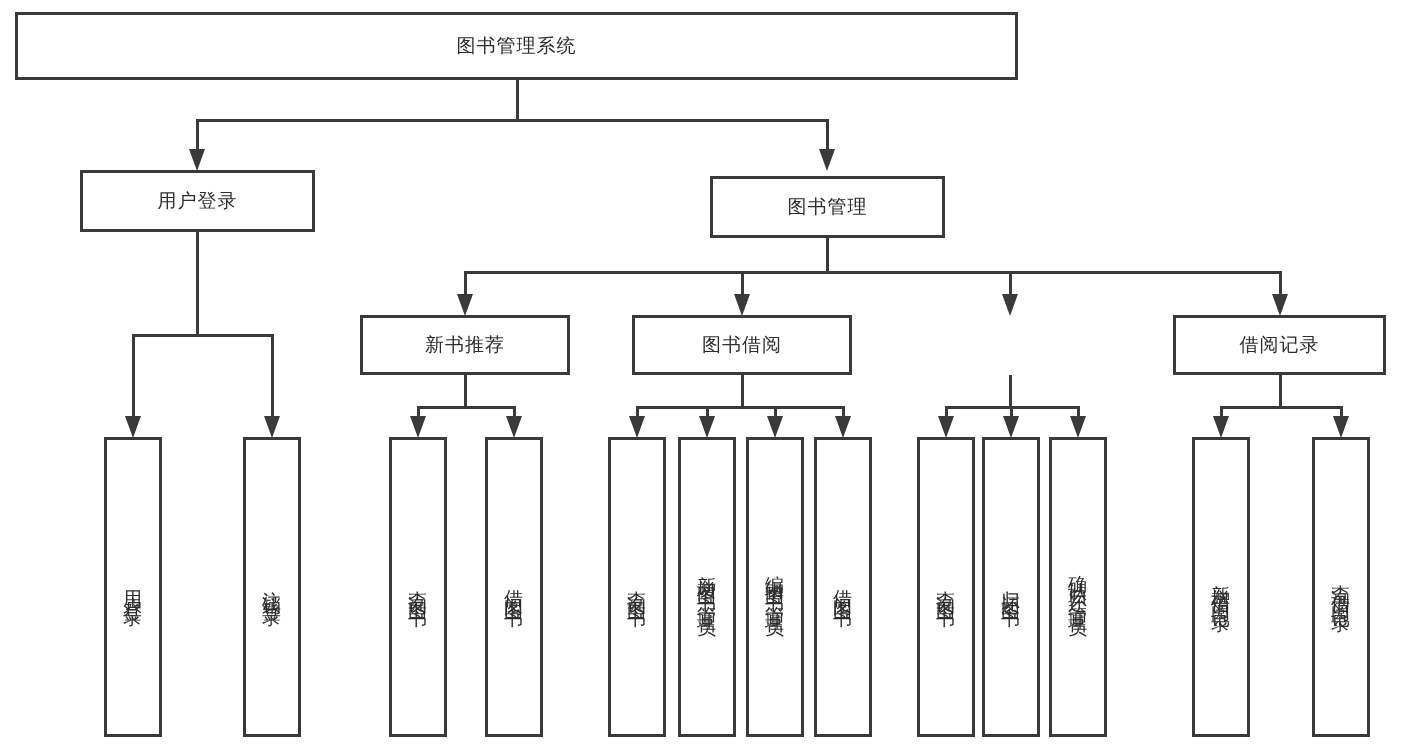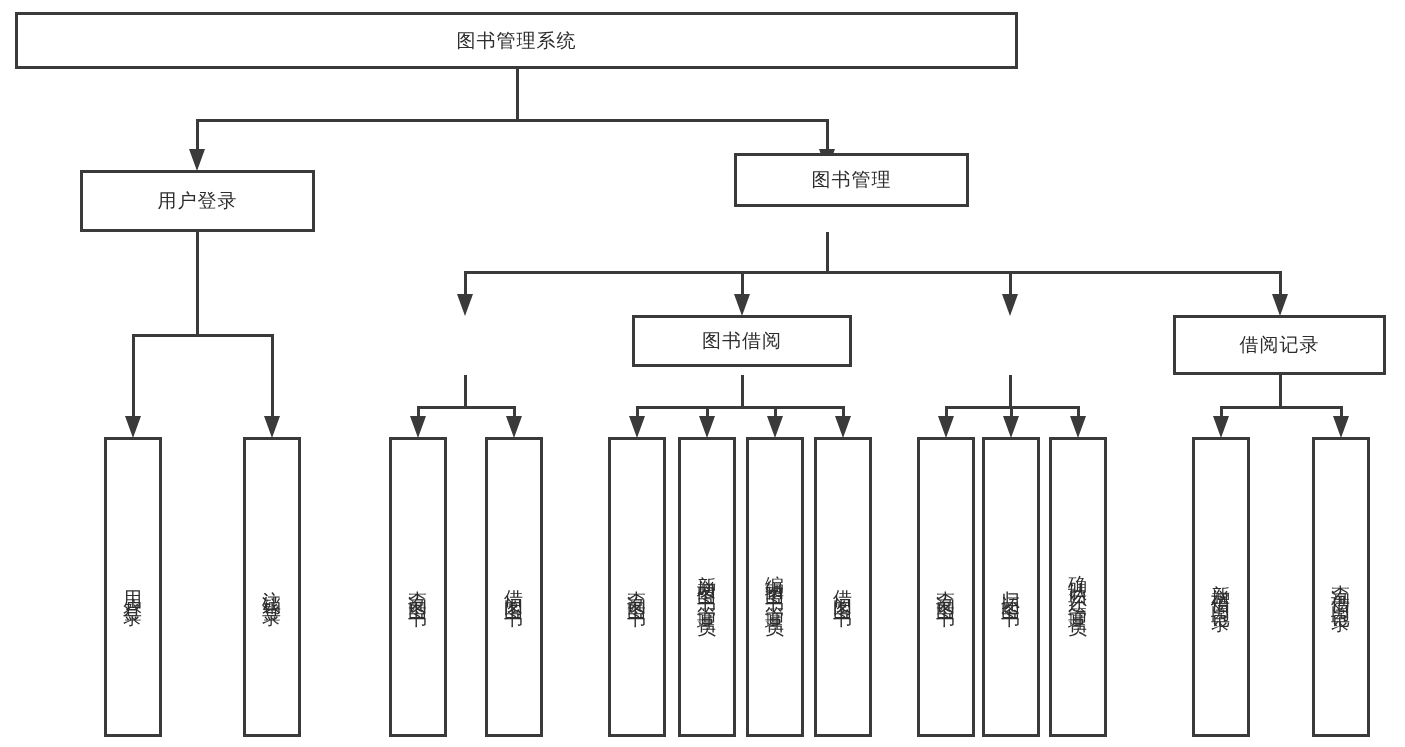--- a/index.html
+++ b/index.html
@@ -114,26 +114,27 @@
       <div class="vline" style="left: 1076.5px; top: 407px; width: 3px; height: 11px;"></div>
       <div class="arrowhead" style="left: 1070px; top: 416px;"></div>
       <div class="vline" style="left: 1278.5px; top: 375px; width: 3px; height: 34px;"></div>
       <div class="hline" style="left: 1219.5px; top: 405.5px; width: 123px; height: 3px;"></div>
       <div class="vline" style="left: 1219.5px; top: 407px; width: 3px; height: 11px;"></div>
       <div class="arrowhead" style="left: 1213px; top: 416px;"></div>
       <div class="vline" style="left: 1339.5px; top: 407px; width: 3px; height: 11px;"></div>
       <div class="arrowhead" style="left: 1333px; top: 416px;"></div>
     </div>
 
-  <div class="hbox" style="left:15px;top:12px;width:1003px;height:57px;">图书管理系统</div>
+  <div class="hbox" style="left:15px;top:12px;width:1003px;height:68px;">图书管理系统</div>
 
   <div class="hbox" style="left:80px;top:170px;width:235px;height:62px;">用户登录</div>
-  <div class="hbox" style="left:710px;top:153px;width:235px;height:54px;margin-left:24px;">图书管理</div>
+  <div class="hbox" style="left:710px;top:176px;width:235px;height:62px;">图书管理</div>
 
-  <div class="hbox" style="left:632px;top:315px;width:220px;height:52px;">图书借阅</div>
+  <div class="hbox" style="left:360px;top:315px;width:210px;height:60px;">新书推荐</div>
+  <div class="hbox" style="left:632px;top:315px;width:220px;height:60px;">图书借阅</div>
   <div class="hbox" style="left:1173px;top:315px;width:213px;height:60px;">借阅记录</div>
 
   <div class="vbox" style="left:104px;top:437px;width:58px;height:300px;">
     <span>用户登录</span>
   </div>
   <div class="vbox" style="left:243px;top:437px;width:58px;height:300px;">
     <span>注销登录</span>
   </div>
 
   <div class="vbox" style="left:389px;top:437px;width:58px;height:300px;">

